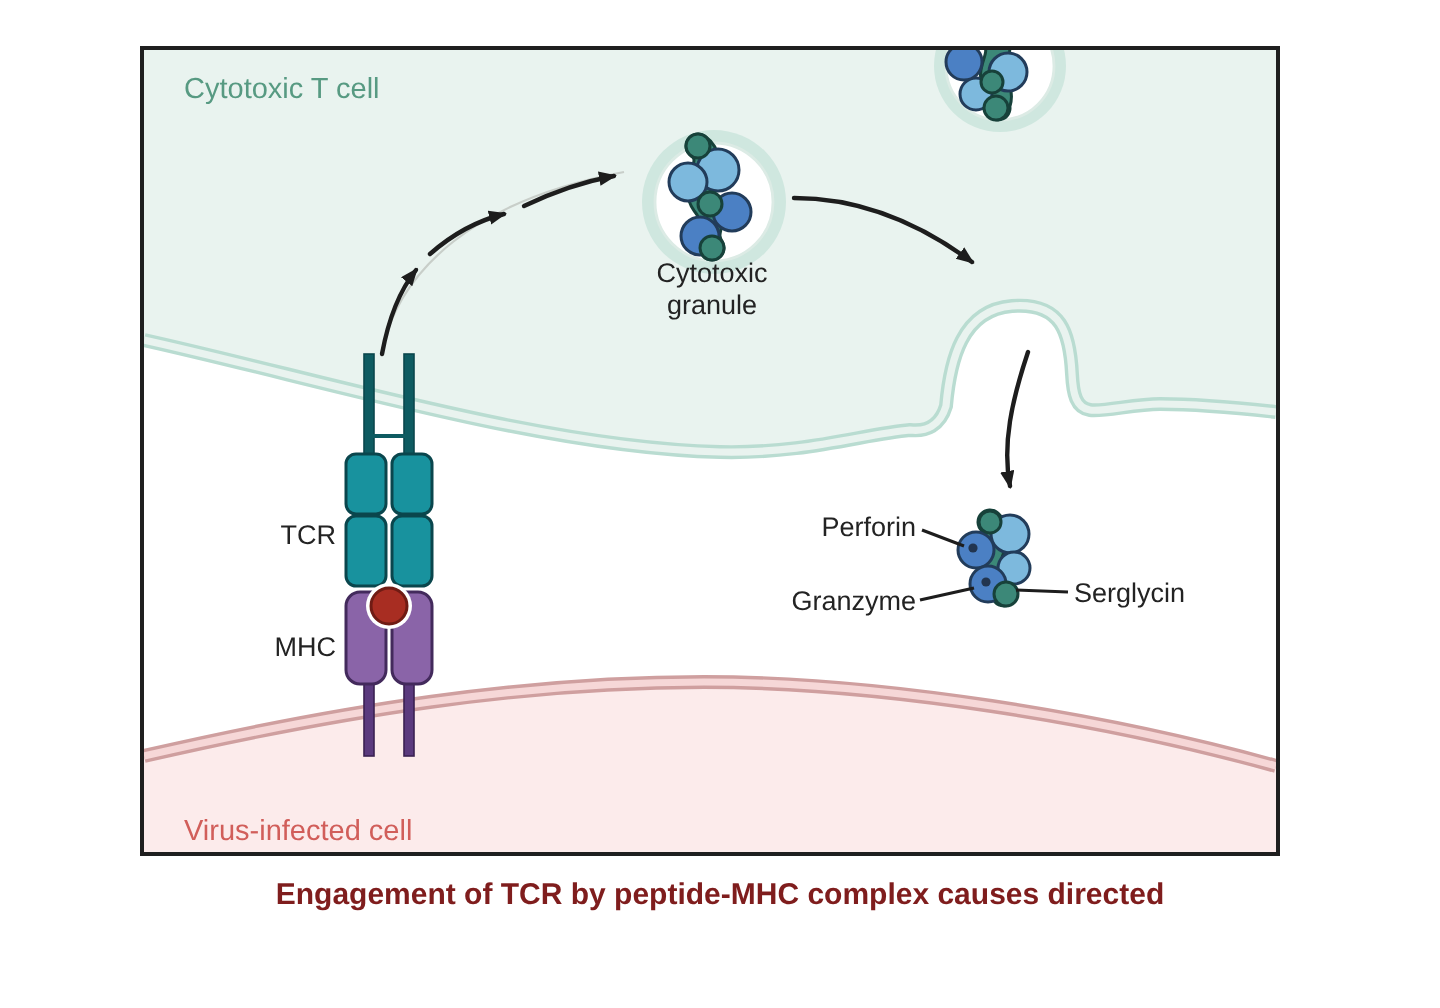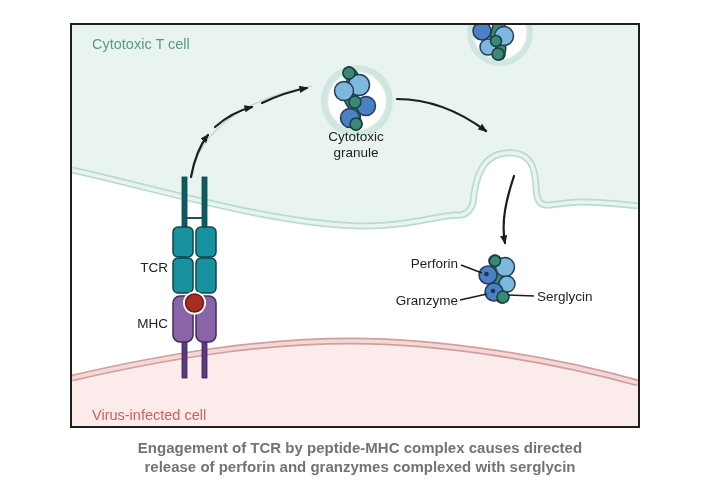--- a/index.html
+++ b/index.html
@@ -15,21 +15,21 @@
   .tcr-box{stroke:#0a464d;stroke-width:1.5px;}
   .mhc-box{stroke:#432a5c;stroke-width:1.5px;}
   .stem-t{stroke:#0a464d;stroke-width:0.8px;}
   .stem-m{stroke:#3a2152;stroke-width:0.8px;}
   .arrow{fill:none;stroke:#1d1d1d;stroke-width:2.2px;stroke-linecap:round;}
   .faint{fill:none;stroke:#c8cec9;stroke-width:1.1px;}
   .connector{stroke:#1d1d1d;stroke-width:1.6px;}
   .mem-outer{fill:none;stroke-width:7px;}
   .mem-inner{fill:none;stroke-width:3.6px;}
   #caption{position:absolute;left:0;top:438px;width:720px;text-align:center;
-           font-weight:bold;font-size:15px;line-height:19px;color:#737373;}
+           font-weight:bold;font-size:15px;line-height:19px;color:#7f1d1d;}
 </style>
 </head>
 <body>
 
 <div id="stage">
   <div id="frame">
     <svg width="566" height="401" viewBox="0 0 566 401">
       <defs>
         <marker id="ah" markerUnits="userSpaceOnUse" markerWidth="12" markerHeight="10" refX="7.5" refY="3.6" orient="auto">
           <path d="M0,0 L9,3.6 L0,7.2 Z" fill="#1d1d1d"></path>
@@ -160,15 +160,14 @@
         <text class="lbl" x="465" y="276" text-anchor="start">Serglycin</text>
       </g>
 
       <text class="cell-lbl" x="20" y="24" fill="#579a82">Cytotoxic T cell</text>
       <text class="cell-lbl" x="20" y="395" fill="#d15e5a">Virus-infected cell</text>
     </svg>
   </div>
 
   <div id="caption">
     <div>Engagement of TCR by peptide-MHC complex causes directed</div>
-    <div>release of perforin and granzymes complexed with serglycin</div>
   </div>
 </div>
 
 </body></html>

